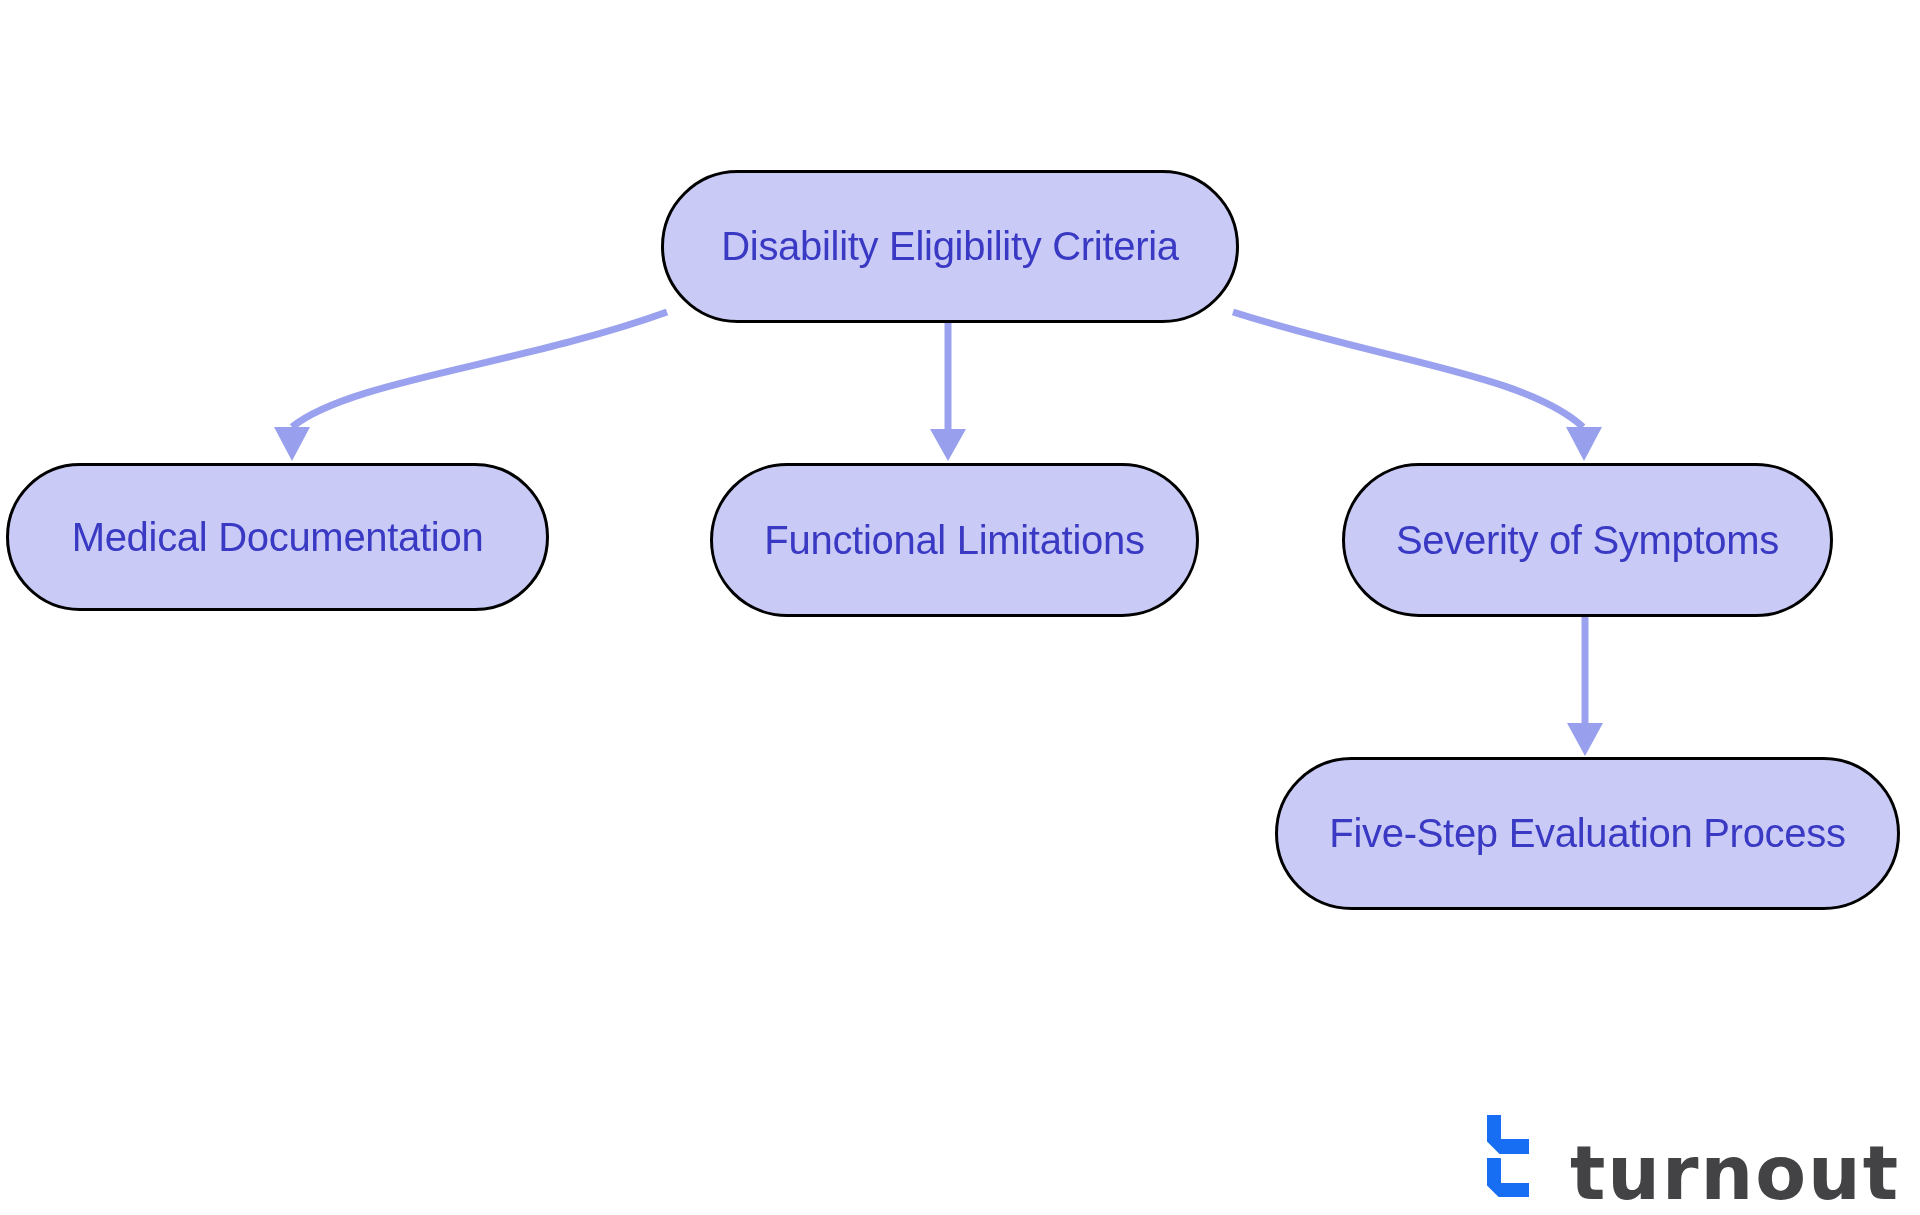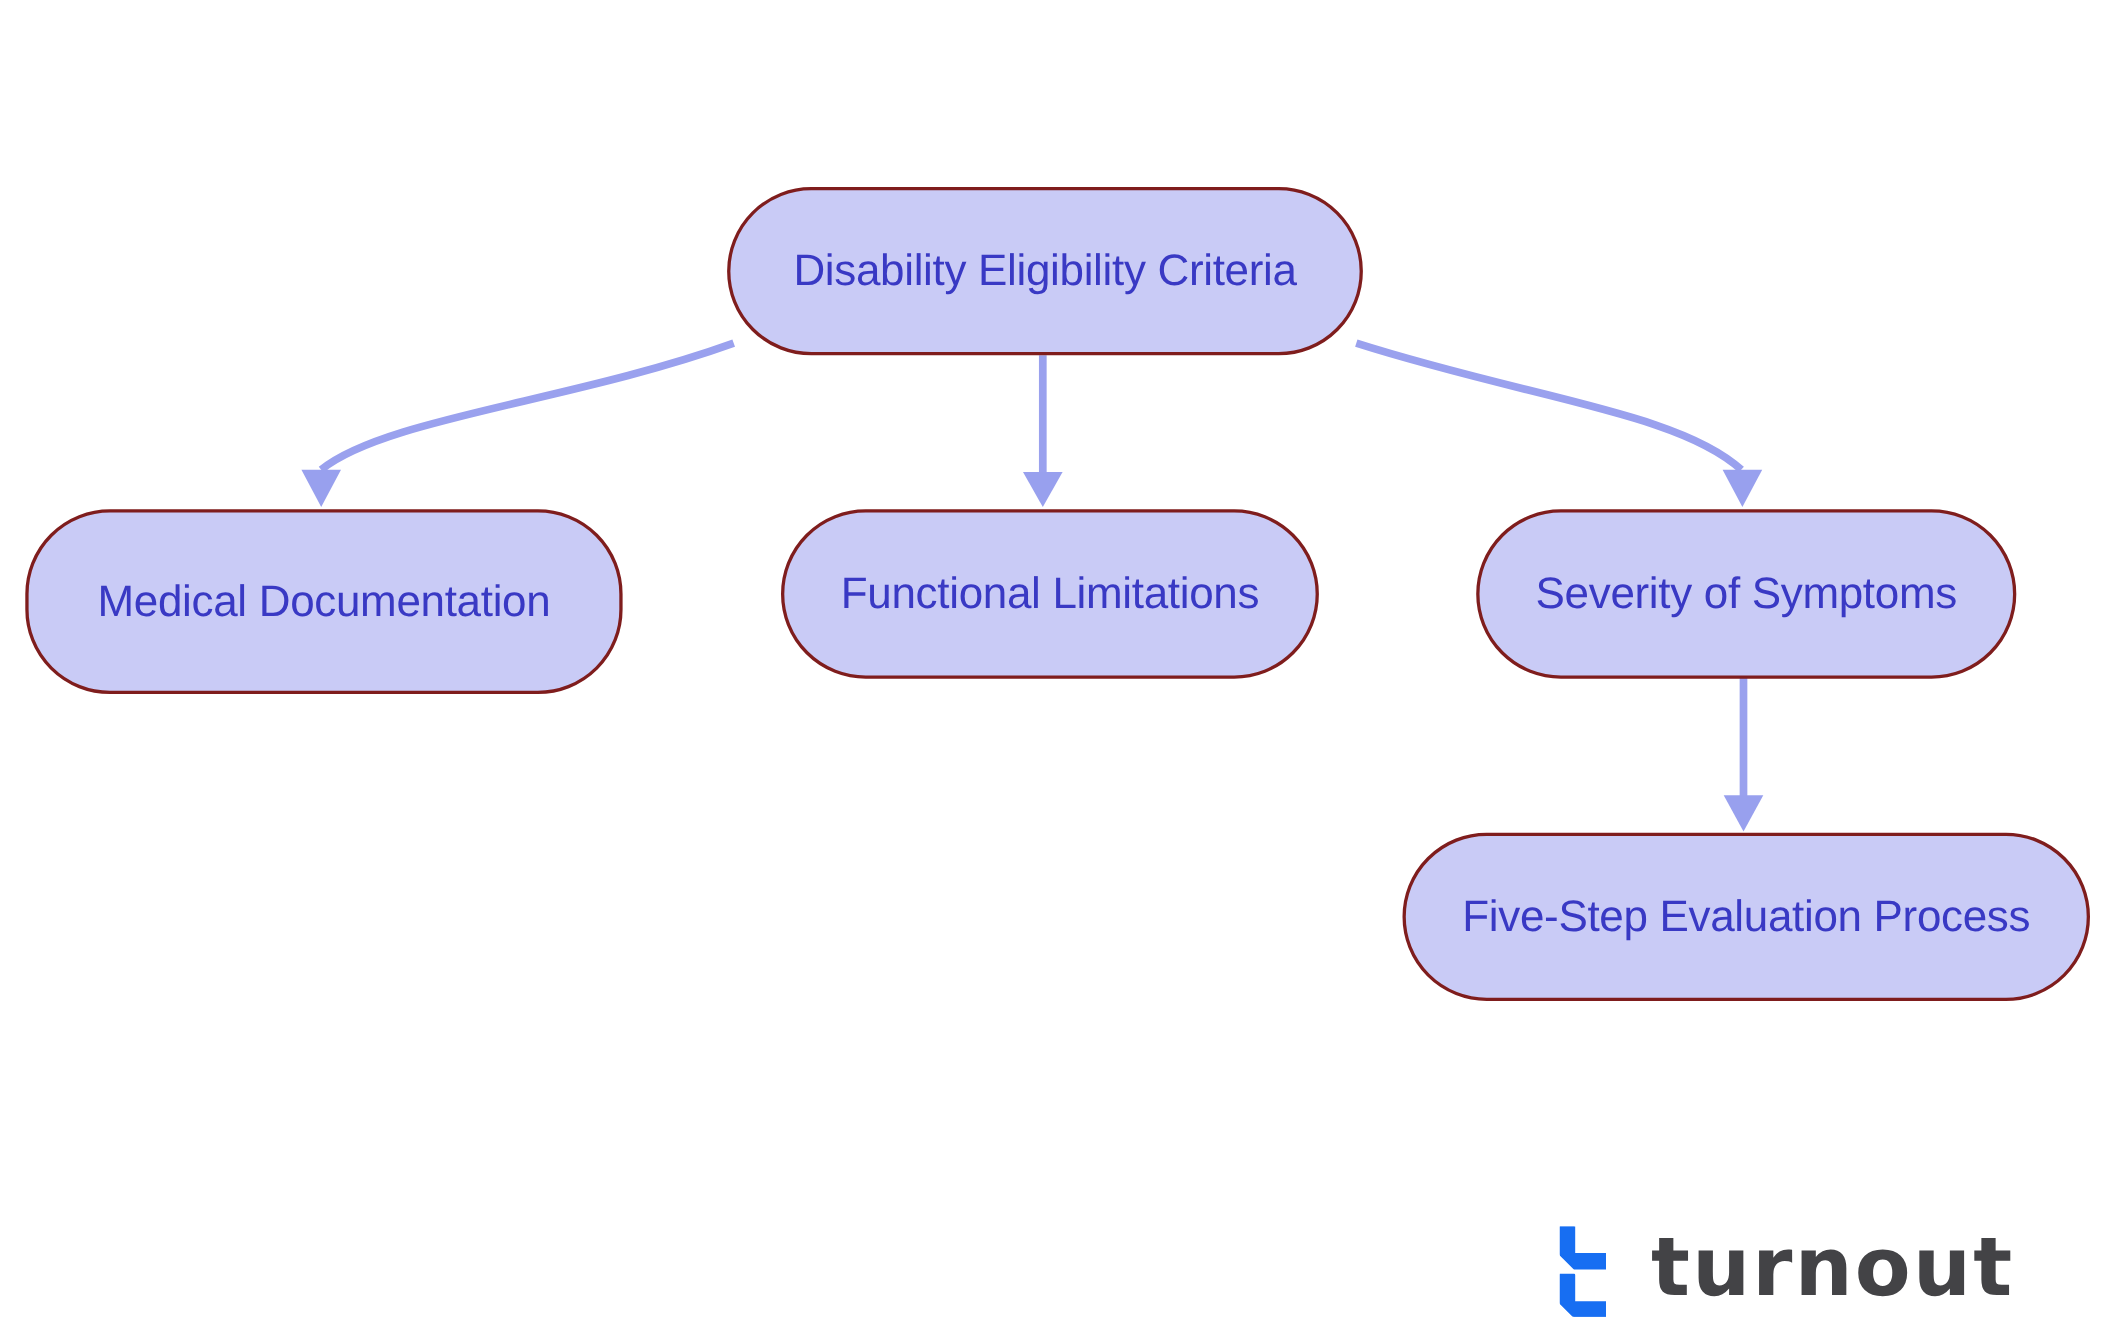--- a/index.html
+++ b/index.html
@@ -19,42 +19,43 @@
     position: absolute;
     left: 0;
     top: 0;
     width: 1920px;
     height: 1215px;
   }
   .node {
     position: absolute;
     box-sizing: border-box;
     background: #c9cbf6;
-    border: 3px solid #7f1d1d;
+    border: 3px solid #000000;
     border-radius: 77px;
     color: #3939c4;
     font-size: 40px;
     letter-spacing: -0.3px;
     display: flex;
     align-items: center;
     justify-content: center;
     text-align: center;
     white-space: nowrap;
   }
   .node-root      { left: 661px;  top: 170px; width: 578px; height: 153px; }
-  .node-medical   { left: 23px;   top: 463px; width: 543px; height: 168px; }
+  .node-medical   { left: 6px;   top: 463px; width: 543px; height: 148px; }
   .node-functional{ left: 710px;  top: 463px; width: 489px; height: 154px; }
   .node-severity  { left: 1342px; top: 463px; width: 491px; height: 154px; }
   .node-fivestep  { left: 1275px; top: 757px; width: 625px; height: 153px; text-align: right; }
 
   .logo {
     position: absolute;
-    left: 1418px;
+    left: 1487px;
     bottom: 18px;
     display: flex;
+    align-items: flex-end;
     gap: 41px;
   }
   .logo-text {
     font-family: "DejaVu Sans", sans-serif;
     font-weight: 700;
     font-size: 74px;
     line-height: 1;
     letter-spacing: 2px;
     color: #434346;
     margin-bottom: -13px;

